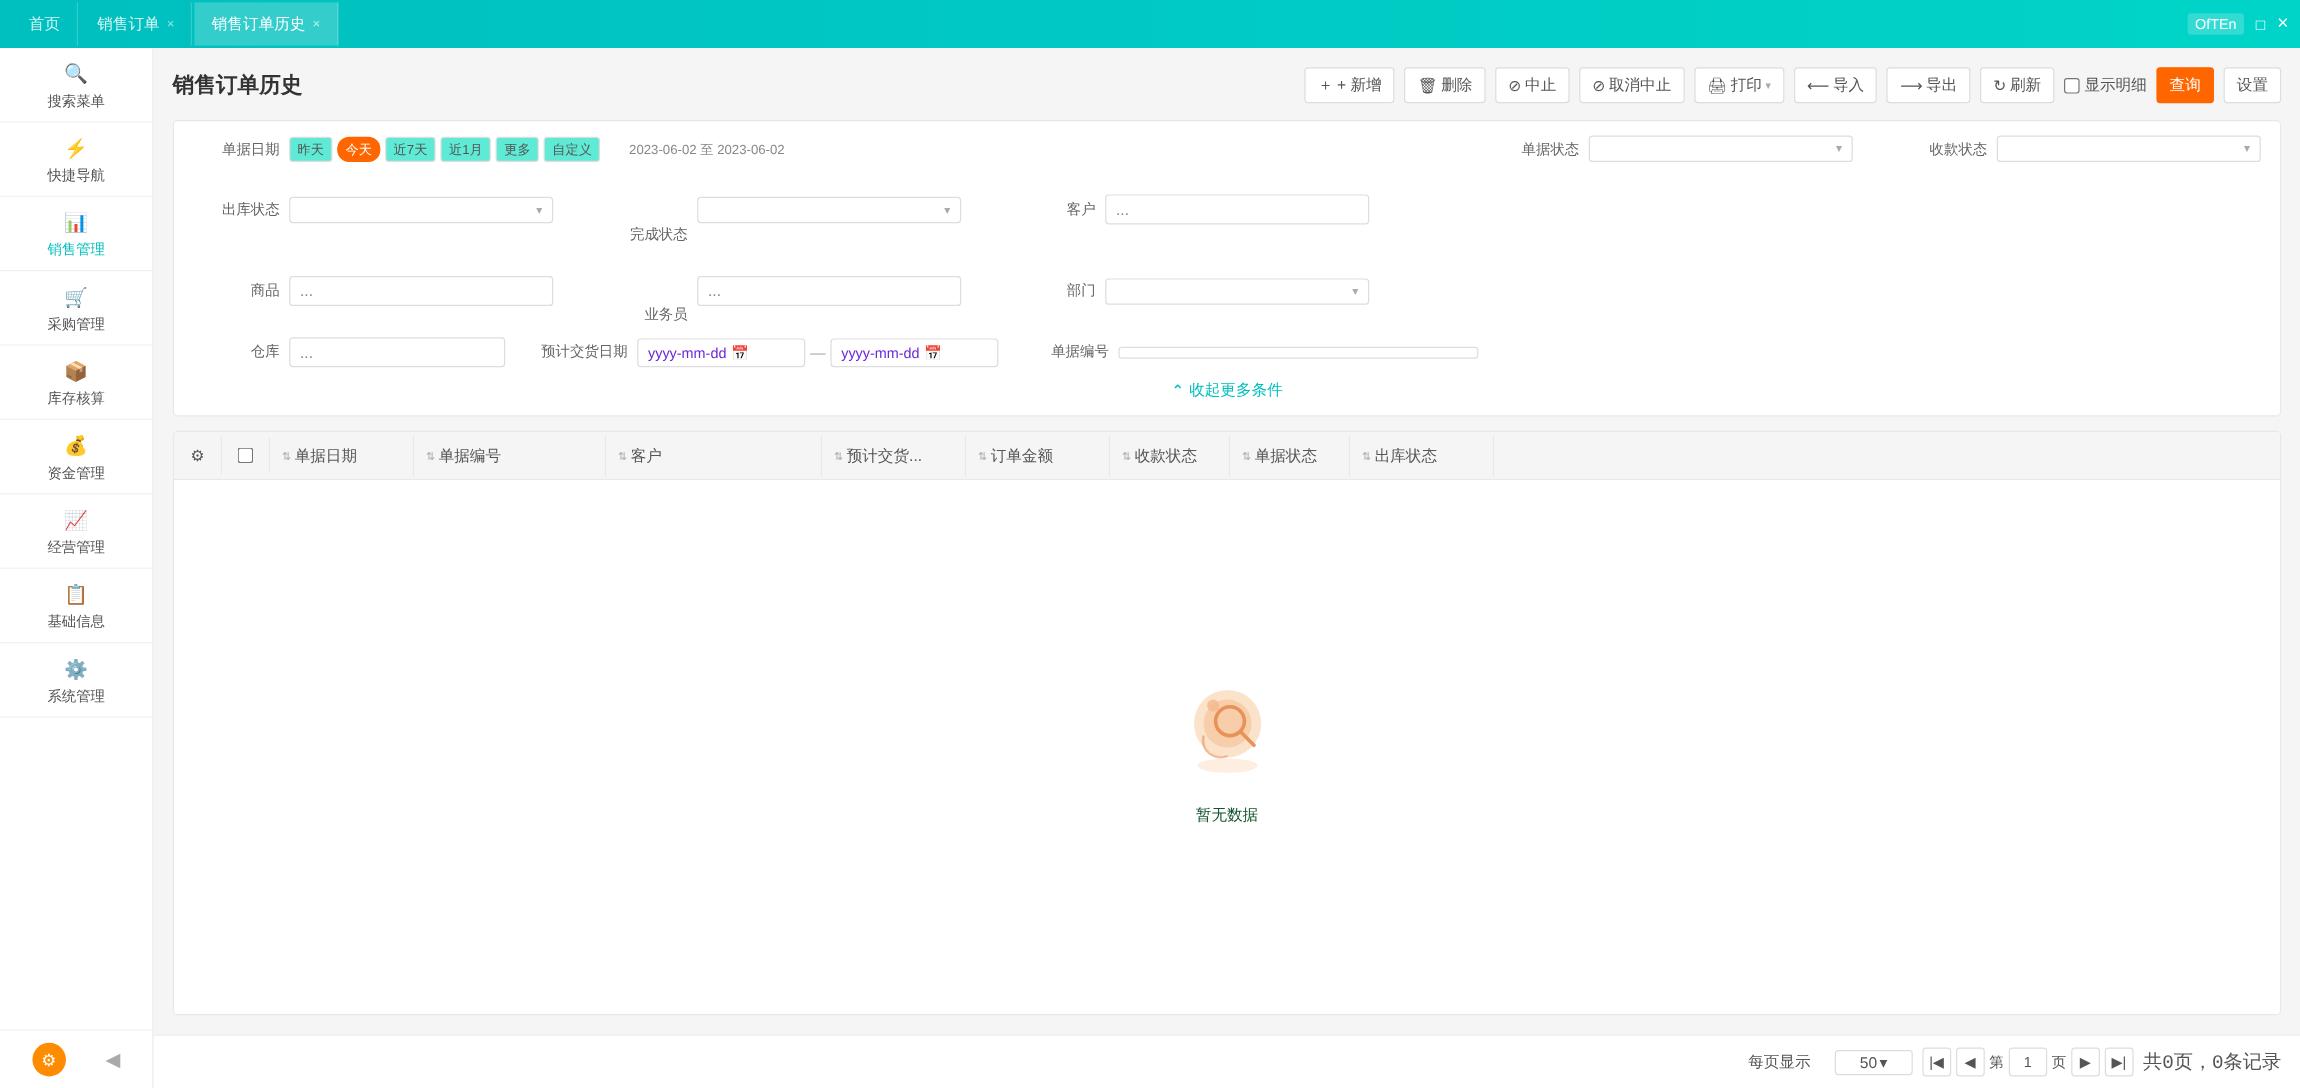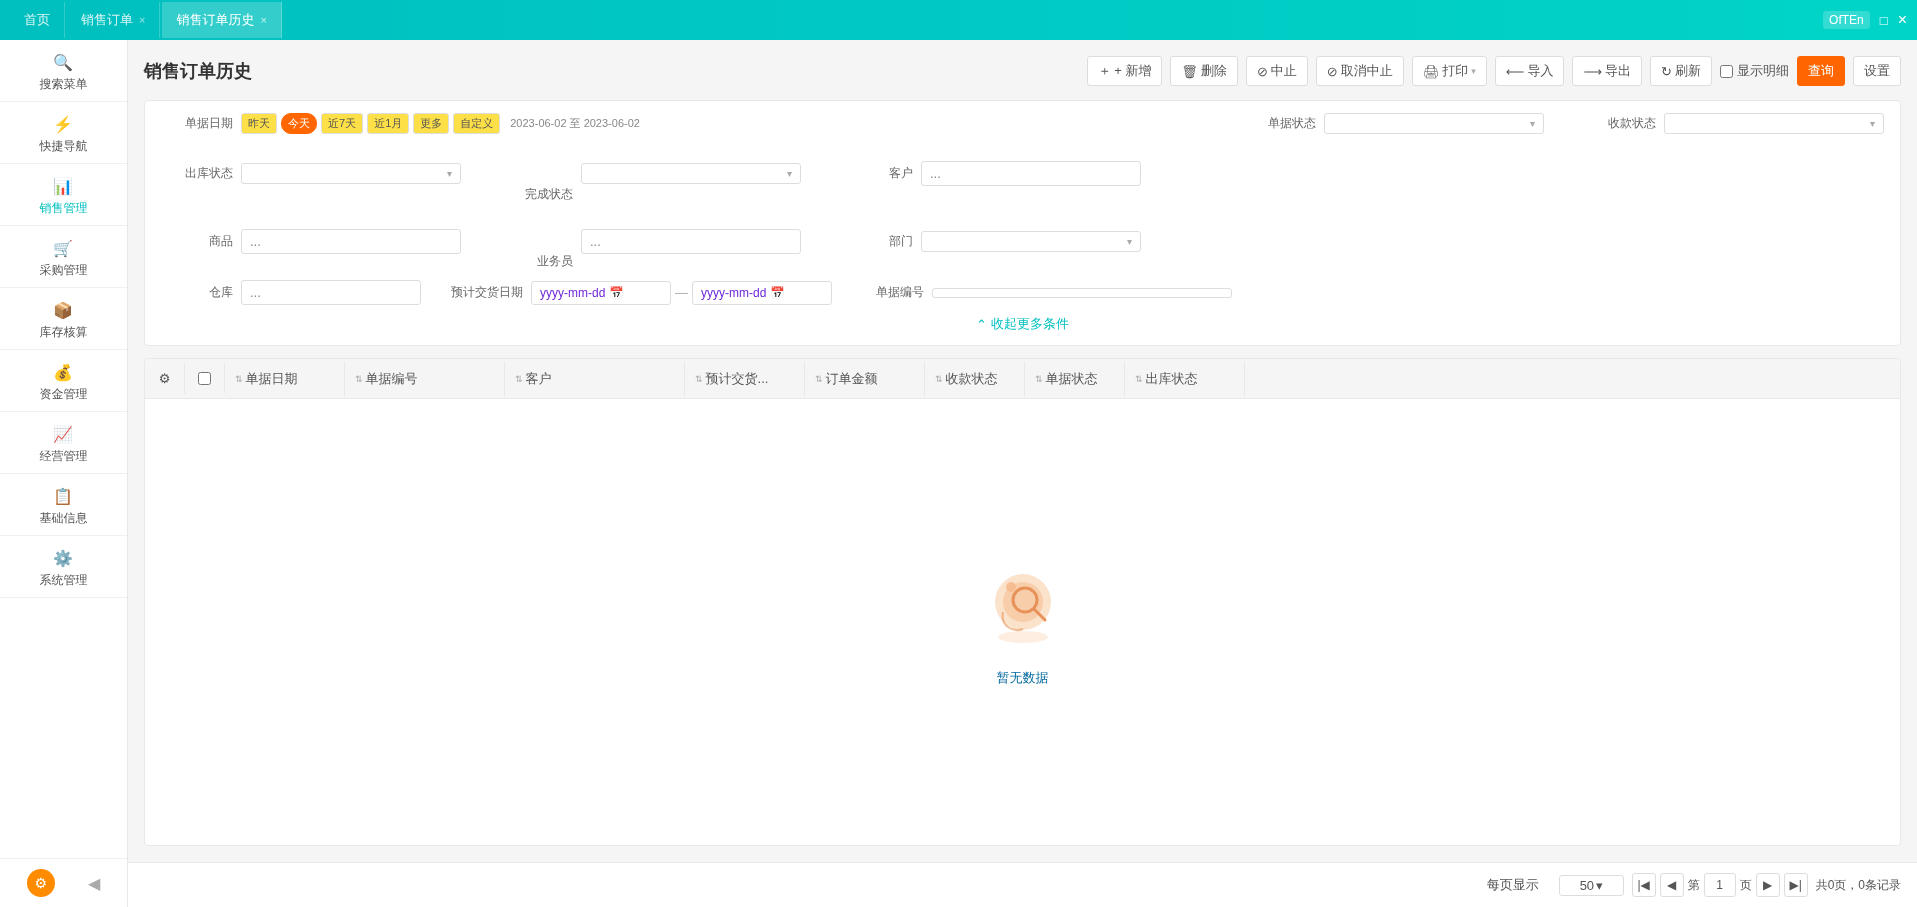--- a/index.html
+++ b/index.html
@@ -209,32 +209,32 @@
       align-items: center;
       gap: 4px;
     }
     .date-quick-btn {
       padding: 2px 6px;
       border-radius: 3px;
       cursor: pointer;
       font-size: 11px;
       color: #555;
       border: 1px solid #ddd;
-      background: #fde047;
+      background: #5eead4;
     }
     .date-quick-btn.active {
       background: #ff6600;
       color: #fff;
       border-color: #ff6600;
       border-radius: 10px;
     }
     .date-range-text {
       font-size: 11px;
       color: #888;
-      margin-left: 4px;
+      margin-left: 18px;
     }
     .select-field {
       display: flex;
       align-items: center;
       border: 1px solid #ddd;
       border-radius: 3px;
       padding: 4px 8px;
       background: #fff;
       flex: 1;
       cursor: pointer;
@@ -336,21 +336,21 @@
       align-items: center;
       justify-content: center;
       gap: 12px;
       padding: 60px 0;
     }
     .empty-icon {
       width: 100px;
       height: 100px;
     }
     .empty-text {
-      color: #0369a1;
+      color: #14532d;
       font-size: 13px;
     }
 
     
     .pagination-bar {
       display: flex;
       align-items: center;
       justify-content: flex-end;
       padding: 10px 16px;
       border-top: 1px solid #e8e8e8;
@@ -396,21 +396,21 @@
     }
     .page-input {
       width: 32px;
       height: 24px;
       border: 1px solid #ddd;
       border-radius: 3px;
       text-align: center;
       font-size: 12px;
       color: #555;
     }
-    .page-info { font-size: 12px; color: #555; }
+    .page-info { font-size: 16px; color: #555; font-family: Liberation Mono, monospace; }
   </style>
 </head>
 <body>
 
 <div class="top-bar">
   <div class="top-bar-tabs">
     <div class="top-tab">
       <span>首页</span>
     </div>
     <div class="top-tab">

